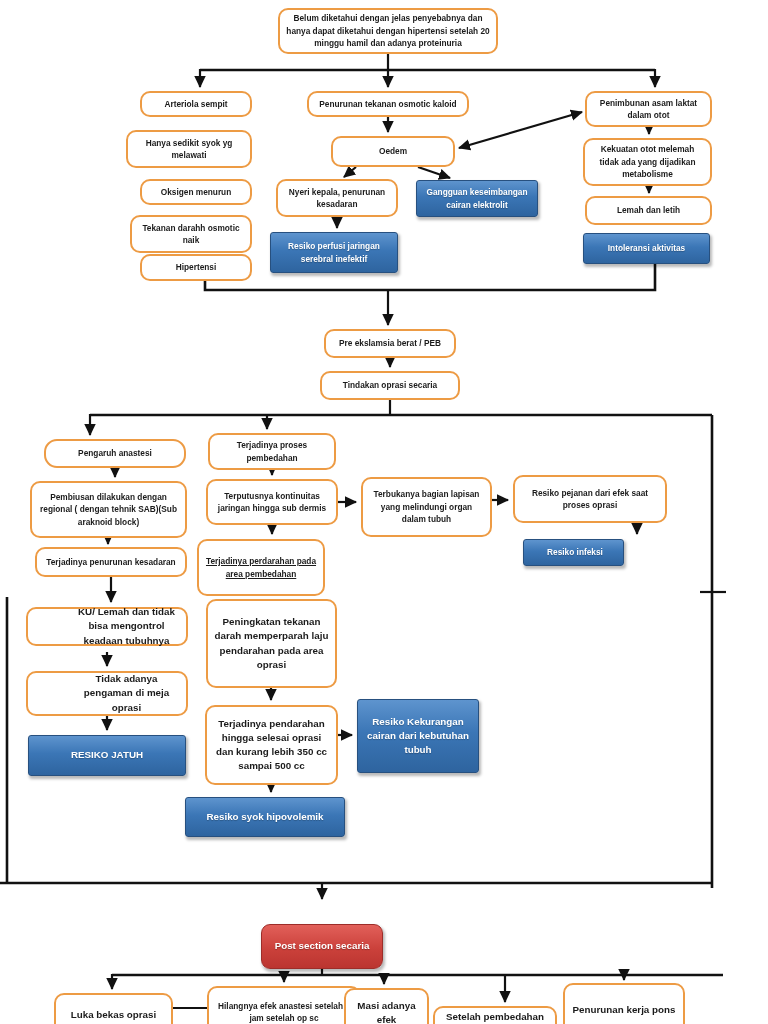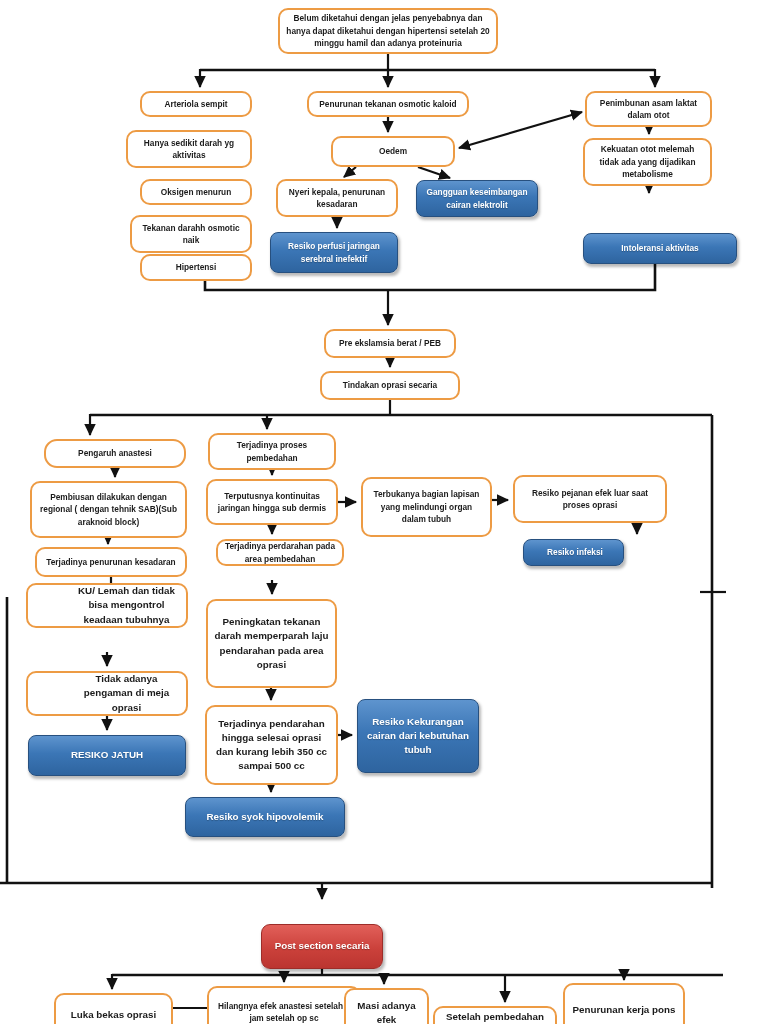--- a/index.html
+++ b/index.html
@@ -4,21 +4,21 @@
 <style>
   html,body{margin:0;padding:0;background:#ffffff;}
   #page{position:relative;width:768px;height:1024px;background:#ffffff;overflow:hidden;
         font-family:"Liberation Sans","DejaVu Sans",sans-serif;}
   #connectors{position:absolute;left:0;top:0;width:768px;height:1024px;pointer-events:none;}
   .node{position:absolute;display:flex;align-items:center;justify-content:center;
         text-align:center;box-sizing:border-box;font-weight:700;color:#1b1b1b;
         padding:2px 5px;}
   .orange{background:#ffffff;border:2px solid #ED9B44;border-radius:10px;}
   .blue{background:linear-gradient(180deg,#5e94ce 0%,#3b76b6 45%,#2e649f 100%);
-        border:1.5px solid #27507f;border-radius:8px;color:#ffffff;
+        border:1.5px solid #27507f;border-radius:3px;color:#ffffff;
         box-shadow:1.5px 2.5px 3px rgba(0,0,0,0.28);text-shadow:0 1px 1px rgba(0,0,0,0.25);}
   .red{background:linear-gradient(180deg,#e2605a 0%,#cb413b 55%,#bb3530 100%);
        border:1.5px solid #9d2d29;border-radius:9px;color:#ffffff;
        box-shadow:1.5px 2.5px 3px rgba(0,0,0,0.28);text-shadow:0 1px 1px rgba(0,0,0,0.3);}
   .sm{font-size:8.3px;line-height:1.5;}
   .md{font-size:9.8px;line-height:1.45;}
 </style>
 </head>
 <body>
 
@@ -79,54 +79,55 @@
       <line x1="384" y1="974" x2="384" y2="984" marker-end="url(#ah)"></line>
       <line x1="505" y1="974" x2="505" y2="1002" marker-end="url(#ah)"></line>
       <line x1="624" y1="974" x2="624" y2="980" marker-end="url(#ah)"></line>
       <line x1="173" y1="1008" x2="207" y2="1008"></line>
     </g>
   </svg>
 
   <div class="node orange sm" style="left:278px;top:8px;width:220px;height:46px;">Belum diketahui dengan jelas penyebabnya dan hanya dapat diketahui dengan hipertensi setelah 20 minggu hamil dan adanya proteinuria</div>
 
   <div class="node orange sm" style="left:140px;top:91px;width:112px;height:26px;text-align:right;">Arteriola sempit</div>
-  <div class="node orange sm" style="left:126px;top:130px;width:126px;height:38px;">Hanya sedikit darah yg aktivitas</div>
+  <div class="node orange sm" style="left:126px;top:130px;width:126px;height:38px;">Hanya sedikit syok yg melawati</div>
   <div class="node orange sm" style="left:140px;top:179px;width:112px;height:26px;">Oksigen menurun</div>
   <div class="node orange sm" style="left:130px;top:215px;width:122px;height:38px;">Tekanan darahh osmotic naik</div>
   <div class="node orange sm" style="left:140px;top:254px;width:112px;height:27px;">Hipertensi</div>
 
   <div class="node orange sm" style="left:307px;top:91px;width:162px;height:26px;">Penurunan tekanan osmotic kaloid</div>
   <div class="node orange sm" style="left:331px;top:136px;width:124px;height:31px;">Oedem</div>
   <div class="node orange sm" style="left:276px;top:179px;width:122px;height:38px;">Nyeri kepala, penurunan kesadaran</div>
   <div class="node blue sm" style="left:416px;top:180px;width:122px;height:37px;">Gangguan keseimbangan cairan elektrolit</div>
   <div class="node blue sm" style="left:270px;top:232px;width:128px;height:41px;">Resiko perfusi jaringan serebral inefektif</div>
 
   <div class="node orange sm" style="left:585px;top:91px;width:127px;height:36px;">Penimbunan asam laktat dalam otot</div>
   <div class="node orange sm" style="left:583px;top:138px;width:129px;height:48px;">Kekuatan otot melemah tidak ada yang dijadikan metabolisme</div>
-  <div class="node blue sm" style="left:583px;top:233px;width:154px;height:31px;">Intoleransi aktivitas</div>
+  <div class="node orange sm" style="left:585px;top:196px;width:127px;height:29px;">Lemah dan letih</div>
+  <div class="node blue sm" style="left:583px;top:233px;width:127px;height:31px;">Intoleransi aktivitas</div>
 
   <div class="node orange sm" style="left:324px;top:329px;width:132px;height:29px;">Pre ekslamsia berat / PEB</div>
   <div class="node orange sm" style="left:320px;top:371px;width:140px;height:29px;">Tindakan oprasi secaria</div>
 
   <div class="node orange sm" style="left:44px;top:439px;width:142px;height:29px;border-radius:13px;">Pengaruh anastesi</div>
   <div class="node orange sm" style="left:30px;top:481px;width:157px;height:57px;">Pembiusan dilakukan dengan regional ( dengan tehnik SAB)(Sub araknoid block)</div>
   <div class="node orange sm" style="left:35px;top:547px;width:152px;height:30px;">Terjadinya penurunan kesadaran</div>
-  <div class="node orange md" style="left:26px;top:583px;width:162px;height:45px;padding-left:44px;">KU/ Lemah dan tidak bisa mengontrol keadaan tubuhnya</div>
+  <div class="node orange md" style="left:26px;top:607px;width:162px;height:39px;padding-left:44px;">KU/ Lemah dan tidak bisa mengontrol keadaan tubuhnya</div>
   <div class="node orange md" style="left:26px;top:671px;width:162px;height:45px;padding-left:44px;">Tidak adanya pengaman di meja oprasi</div>
   <div class="node blue md" style="left:28px;top:735px;width:158px;height:41px;">RESIKO JATUH</div>
 
   <div class="node orange sm" style="left:208px;top:433px;width:128px;height:37px;">Terjadinya proses pembedahan</div>
   <div class="node orange sm" style="left:206px;top:479px;width:132px;height:46px;">Terputusnya kontinuitas jaringan hingga sub dermis</div>
-  <div class="node orange sm" style="left:216px;top:539px;width:128px;height:27px;">Terjadinya perdarahan pada area pembedahan</div>
+  <div class="node orange sm" style="left:197px;top:539px;width:128px;height:57px;text-decoration:underline;">Terjadinya perdarahan pada area pembedahan</div>
   <div class="node orange md" style="left:206px;top:599px;width:131px;height:89px;">Peningkatan tekanan darah memperparah laju pendarahan pada area oprasi</div>
   <div class="node orange md" style="left:205px;top:705px;width:133px;height:80px;">Terjadinya pendarahan hingga selesai oprasi dan kurang lebih 350 cc sampai 500 cc</div>
   <div class="node blue md" style="left:185px;top:797px;width:160px;height:40px;">Resiko syok hipovolemik</div>
 
   <div class="node orange sm" style="left:361px;top:477px;width:131px;height:60px;">Terbukanya bagian lapisan yang melindungi organ dalam tubuh</div>
-  <div class="node orange sm" style="left:513px;top:475px;width:154px;height:48px;">Resiko pejanan efek luar saat proses oprasi</div>
+  <div class="node orange sm" style="left:513px;top:475px;width:154px;height:48px;">Resiko pejanan dari efek saat proses oprasi</div>
   <div class="node blue sm" style="left:523px;top:539px;width:101px;height:27px;padding-left:8px;">Resiko infeksi</div>
   <div class="node blue md" style="left:357px;top:699px;width:122px;height:74px;">Resiko Kekurangan cairan dari kebutuhan tubuh</div>
 
   <div class="node red md" style="left:261px;top:924px;width:122px;height:45px;">Post section secaria</div>
   <div class="node orange md" style="left:54px;top:993px;width:119px;height:45px;">Luka bekas oprasi</div>
   <div class="node orange sm" style="left:207px;top:986px;width:154px;height:52px;">Hilangnya efek anastesi setelah 2 jam setelah op sc</div>
   <div class="node orange md" style="left:344px;top:988px;width:85px;height:50px;">Masi adanya efek</div>
   <div class="node orange md" style="left:433px;top:1006px;width:124px;height:36px;">Setelah pembedahan SC</div>
   <div class="node orange md" style="left:563px;top:983px;width:122px;height:55px;">Penurunan kerja pons</div>
 

